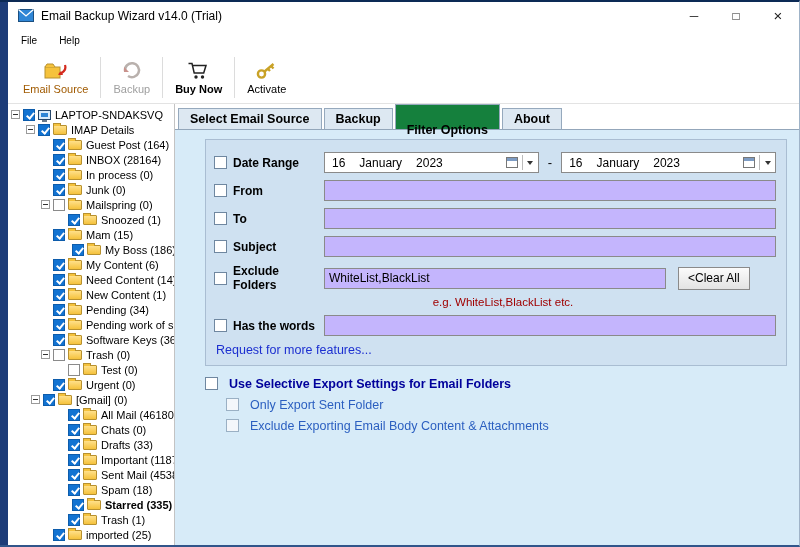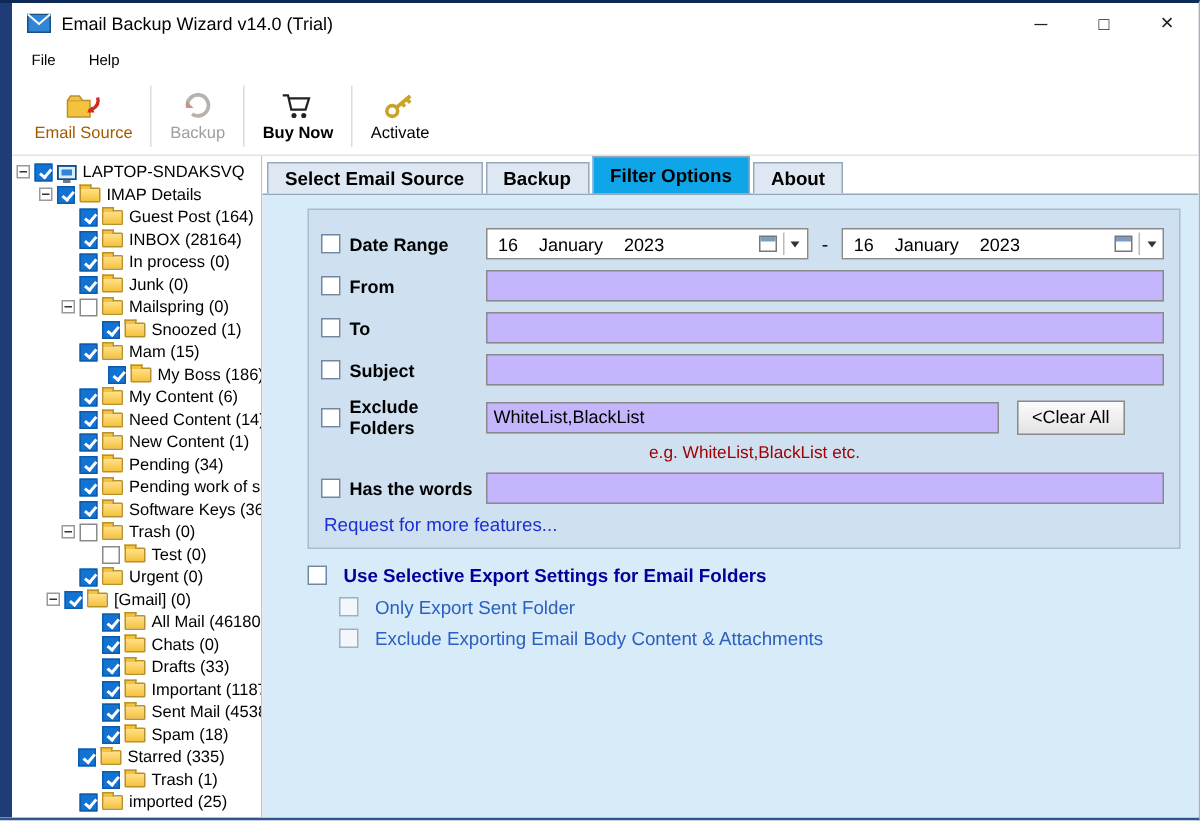--- a/index.html
+++ b/index.html
@@ -49,21 +49,21 @@
   .ticon.folder::before{ content:""; position:absolute; top:-3px; left:-1px; width:6px; height:2px; background:#f5c23c; border:1px solid #b8912f; border-bottom:none; }
   .ticon.computer{ width:13px; height:10px; background:#2f86d6; border:1px solid #25476b; box-shadow:inset 0 0 0 2px #d9ecfb; position:relative; }
   .ticon.computer::after{ content:""; position:absolute; left:3px; bottom:-3px; width:5px; height:2px; background:#6b7b8c; }
   .tlabel{ margin-left:1px; }
 
   
   .right{ flex:1; display:flex; flex-direction:column; background:#fff; min-width:0; }
   .tabstrip{ height:26px; display:flex; align-items:flex-end; padding-left:3px; background:#fff; border-bottom:1px solid #93a6ba; }
   .tab{ height:21px; padding:3px 11px 2px; margin-right:2px; font-size:12.5px; font-weight:bold;
     background:#dde8f2; border:1px solid #96a9bd; border-bottom:none; white-space:nowrap; cursor:default;}
-  .tab.active{ height:25px; padding-top:5px; background:#0ea5e9; position:relative; }
+  .tab.active{ height:25px; padding-top:18px; background:#15803d; position:relative; }
 
   .content{ flex:1; background:#d7ebf8; padding:9px 10px 0 30px; overflow:hidden; }
 
   .adv-row{ display:flex; align-items:center; gap:7px; margin:2px 0 9px 2px; }
   .form-cb{ width:13px; height:13px; border:1px solid #6f87a0; background:#fff; position:relative; flex:none; }
   .form-cb.checked{ background:#1273d2; border-color:#0d5cab; }
   .form-cb.checked::after{ content:""; position:absolute; left:4px; top:1px; width:3px; height:7px;
     border:solid #fff; border-width:0 2px 2px 0; transform:rotate(40deg); }
   .navy{ color:#00009b; font-weight:bold; font-size:12.5px; }
 
@@ -306,21 +306,21 @@
             <span class="cb checked"></span>
             <span class="ticon folder"></span>
             <span class="tlabel">Sent Mail (4538)</span>
           </div>
           <div class="trow" style="padding-left: 48px;">
             <span class="exp hidden"></span>
             <span class="cb checked"></span>
             <span class="ticon folder"></span>
             <span class="tlabel">Spam (18)</span>
           </div>
-          <div class="trow" style="padding-left: 32px;">
+          <div class="trow" style="padding-left: 52px; font-weight: bold;">
             <span class="exp hidden"></span>
             <span class="cb checked"></span>
             <span class="ticon folder"></span>
             <span class="tlabel">Starred (335)</span>
           </div>
           <div class="trow" style="padding-left: 48px;">
             <span class="exp hidden"></span>
             <span class="cb checked"></span>
             <span class="ticon folder"></span>
             <span class="tlabel">Trash (1)</span>

